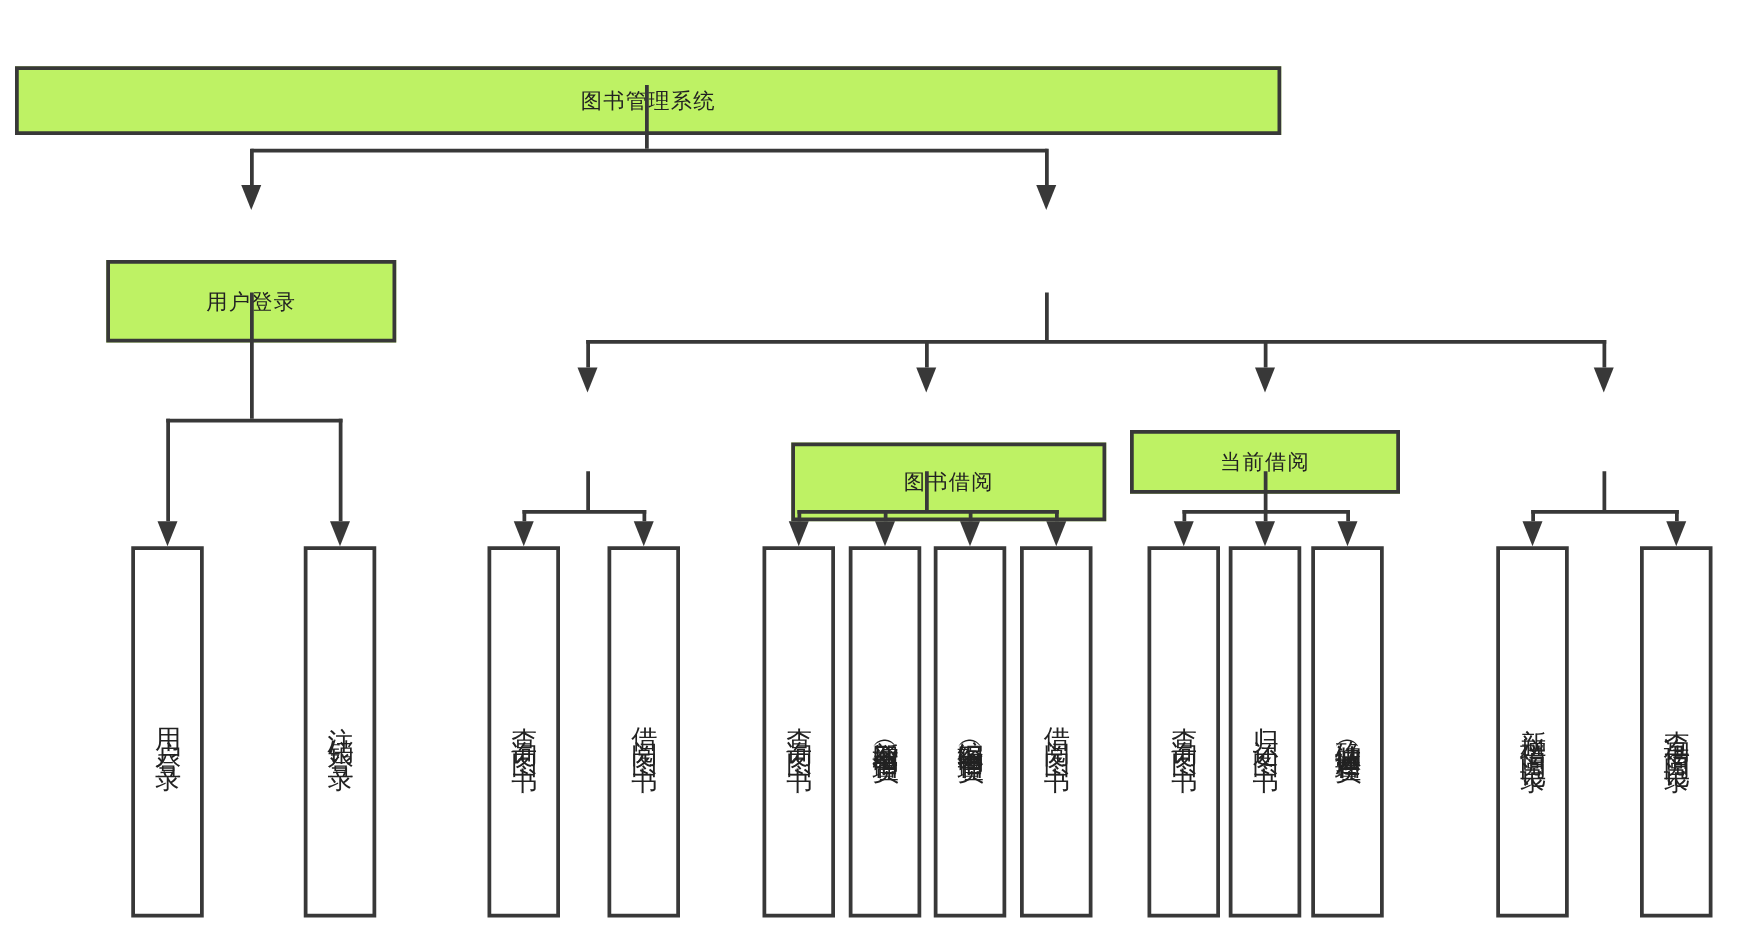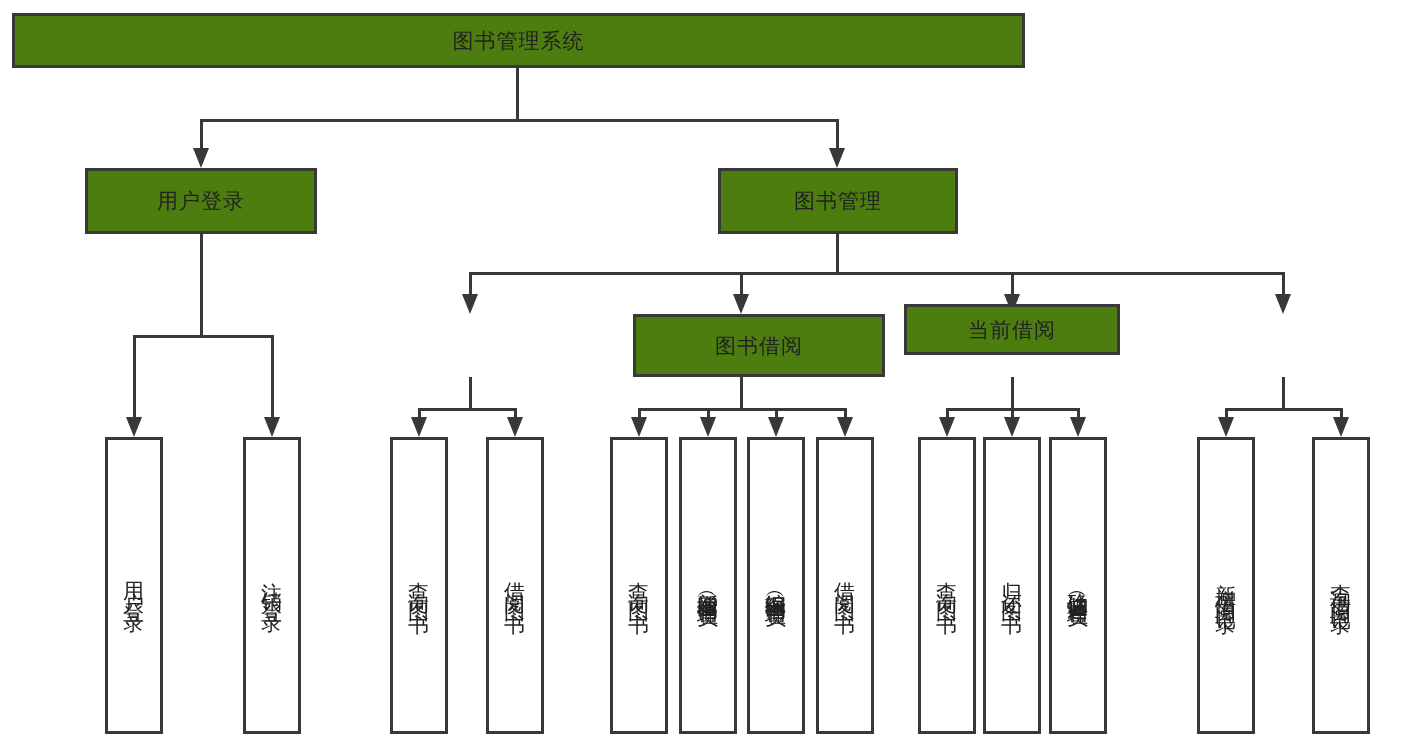--- a/index.html
+++ b/index.html
@@ -8,22 +8,22 @@
     --wm:#b5b5b5;
   }
   html,body{margin:0;padding:0;background:#ffffff;}
   body{font-family:"Liberation Sans","DejaVu Sans",sans-serif;color:var(--text);}
   .canvas{
     position:relative;width:1405px;height:747px;background:#ffffff;overflow:hidden;
   }
   
   .node{
     position:absolute;box-sizing:border-box;border:3px solid var(--line);
-    background:#4d7c0f;display:flex;align-items:center;justify-content:center;
-    font-size:21px;letter-spacing:1px;color:var(--text);
+    background:#bef264;display:flex;align-items:center;justify-content:center;
+    font-size:17px;letter-spacing:1px;color:var(--text);margin-top:40px;
   }
   .leaf{
     position:absolute;box-sizing:border-box;border:3px solid var(--line);
     background:#ffffff;width:58px;top:437px;height:297px;
     display:flex;align-items:center;justify-content:center;
   }
   .vtext{
     writing-mode:vertical-rl;text-orientation:mixed;
     font-size:21px;letter-spacing:0.5em;color:var(--text);line-height:1;
   }
@@ -53,23 +53,20 @@
 
   <div class="vl" style="left:516px;top:68px;height:51px"></div>
   <div class="hl" style="left:201px;top:119px;width:637px"></div>
   <div class="vl" style="left:200px;top:119px;height:29px"></div>
   <div class="tri" style="left:193px;top:148px"></div>
   <div class="vl" style="left:836px;top:119px;height:29px"></div>
   <div class="tri" style="left:829px;top:148px"></div>
 
   <div class="node" style="left:85px;top:168px;width:232px;height:66px">
     <span>用户登录</span>
-  </div>
-  <div class="node" style="left:718px;top:168px;width:240px;height:66px">
-    <span>图书管理</span>
   </div>
 
   <div class="vl" style="left:200px;top:234px;height:101px"></div>
   <div class="hl" style="left:133px;top:335px;width:141px"></div>
   <div class="vl" style="left:133px;top:335px;height:82px"></div>
   <div class="tri" style="left:126px;top:417px"></div>
   <div class="vl" style="left:271px;top:335px;height:82px"></div>
   <div class="tri" style="left:264px;top:417px"></div>
 
   <div class="vl" style="left:836px;top:234px;height:38px"></div>

